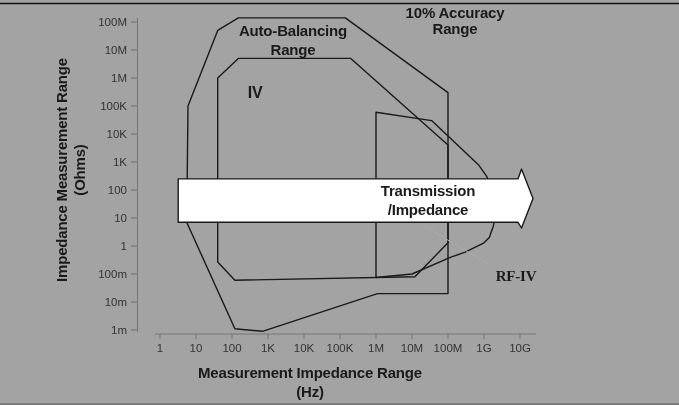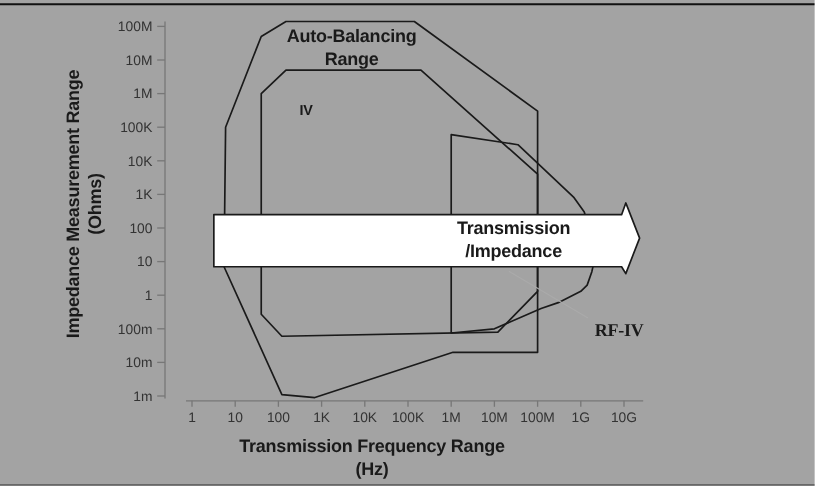--- a/index.html
+++ b/index.html
@@ -4,21 +4,21 @@
 <style>
   html,body{margin:0;padding:0;background:#fff;}
   .fig{position:relative;width:679px;height:405px;background:#a3a3a3;overflow:hidden;
        font-family:"Liberation Sans","DejaVu Sans",sans-serif;}
   .lbl{position:absolute;color:#1a1a1a;font-weight:bold;font-size:15px;line-height:19px;
        text-align:center;letter-spacing:-0.2px;white-space:nowrap;}
   .lbl .ln{display:block;}
   #y-title{width:300px;left:-79px;top:152px;transform:rotate(-90deg);line-height:18px;}
   #x-title{width:300px;left:160px;top:363px;}
   #abb-label{width:180px;left:203px;top:21px;}
-  #iv-label{width:40px;left:235px;top:83px;font-size:12px;}
+  #iv-label{width:40px;left:235px;top:83px;font-size:16px;}
   #acc-label{width:160px;left:375px;top:5px;line-height:16px;}
   #tr-label{width:160px;left:348px;top:181px;}
   #rfiv-label{width:60px;left:486px;top:267px;font-family:Liberation Serif, serif;}
   svg text.tick{font-family:"Liberation Sans","DejaVu Sans",sans-serif;font-size:11.5px;fill:#333;}
 </style>
 </head>
 <body>
 
 <div class="fig">
 
@@ -79,33 +79,37 @@
       <polygon points="178.2,178.9 518.0,178.9 521.5,169.1 533.0,198.4 521.5,228.0 518.0,222.3 178.2,222.3" fill="#ffffff" stroke="#1a1a1a" stroke-width="1.4" stroke-linejoin="round"></polygon>
       <line x1="424" y1="226" x2="490" y2="265" stroke="#aaa" stroke-width="1"></line>
     </svg>
 
   <div class="lbl" id="y-title">
     <span class="ln">Impedance Measurement Range</span>
     <span class="ln">(Ohms)</span>
   </div>
 
   <div class="lbl" id="x-title">
-    <span class="ln">Transmission Frequency Range</span>
+    <span class="ln">Measurement Impedance Range</span>
     <span class="ln">(Hz)</span>
   </div>
 
   <div class="lbl" id="abb-label">
     <span class="ln">Auto-Balancing</span>
     <span class="ln">Range</span>
   </div>
 
   <div class="lbl" id="iv-label">
     <span class="ln">IV</span>
   </div>
 
+  <div class="lbl" id="acc-label">
+    <span class="ln">10% Accuracy</span>
+    <span class="ln">Range</span>
+  </div>
 
   <div class="lbl" id="tr-label">
     <span class="ln">Transmission</span>
     <span class="ln">/Impedance</span>
   </div>
 
   <div class="lbl" id="rfiv-label">
     <span class="ln">RF-IV</span>
   </div>
 

